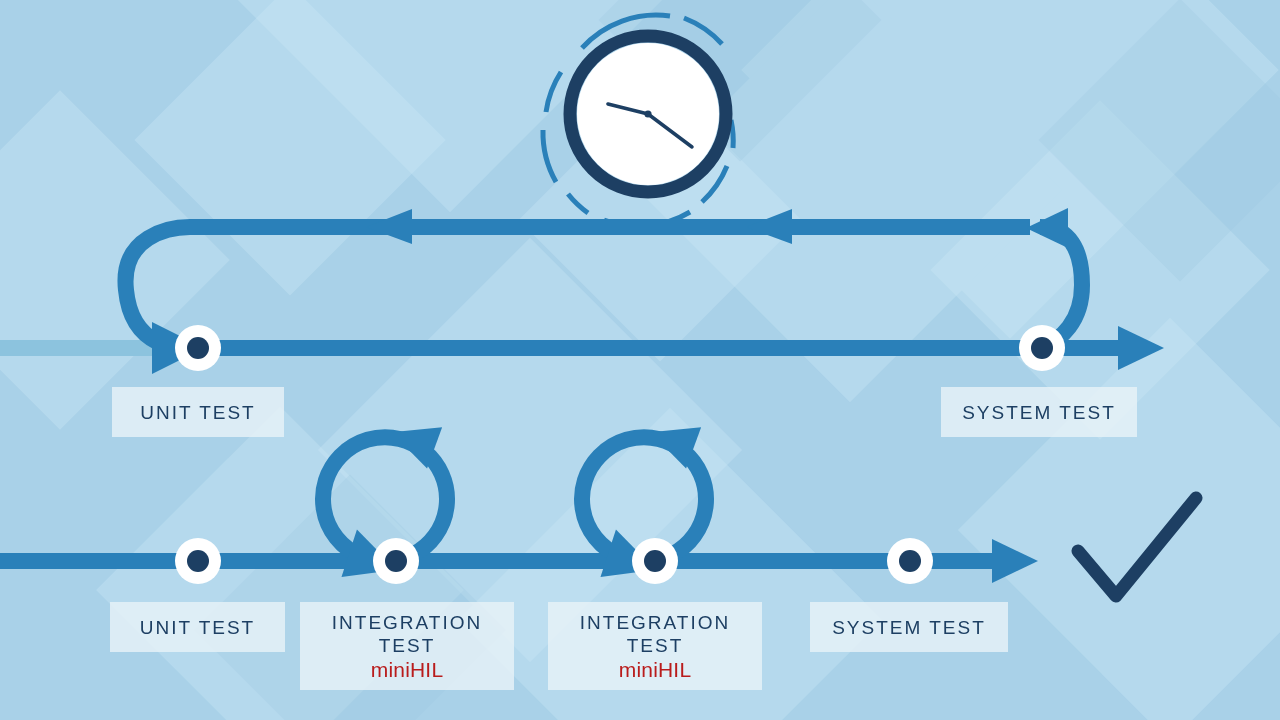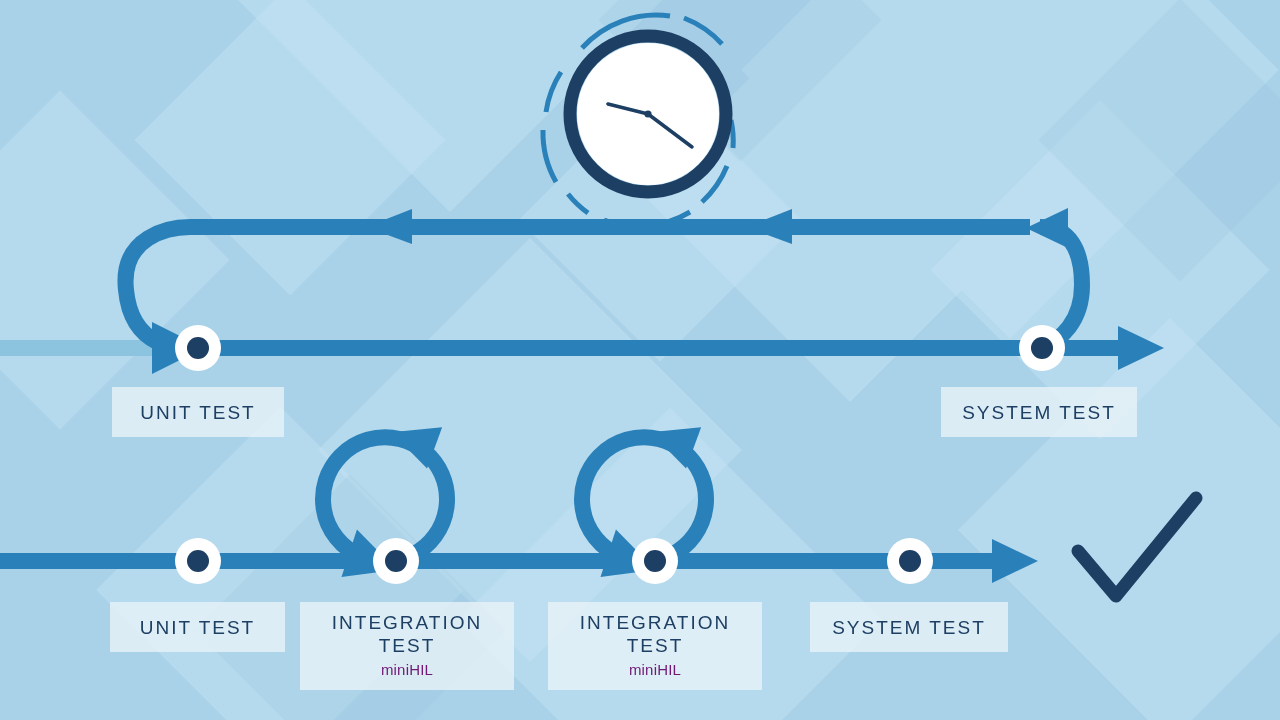--- a/index.html
+++ b/index.html
@@ -51,24 +51,24 @@
     box-sizing: border-box;
   }
   .label-main {
     font-size: 19px;
     letter-spacing: 2.0px;
     line-height: 23px;
     white-space: pre-line;
     color: #1d3f63;
   }
   .label-sub {
-    font-size: 15px;
+    font-size: 21px;
     letter-spacing: 0.2px;
     line-height: 24px;
-    color: #701a75;
+    color: #b91c1c;
     margin-top: 1px;
   }
 </style>
 </head>
 <body>
 
 <div id="stage">
 
   <svg id="bg-svg" viewBox="0 0 1280 720">
     <rect x="0" y="0" width="1280" height="720" fill="#a9d1e8"></rect>

